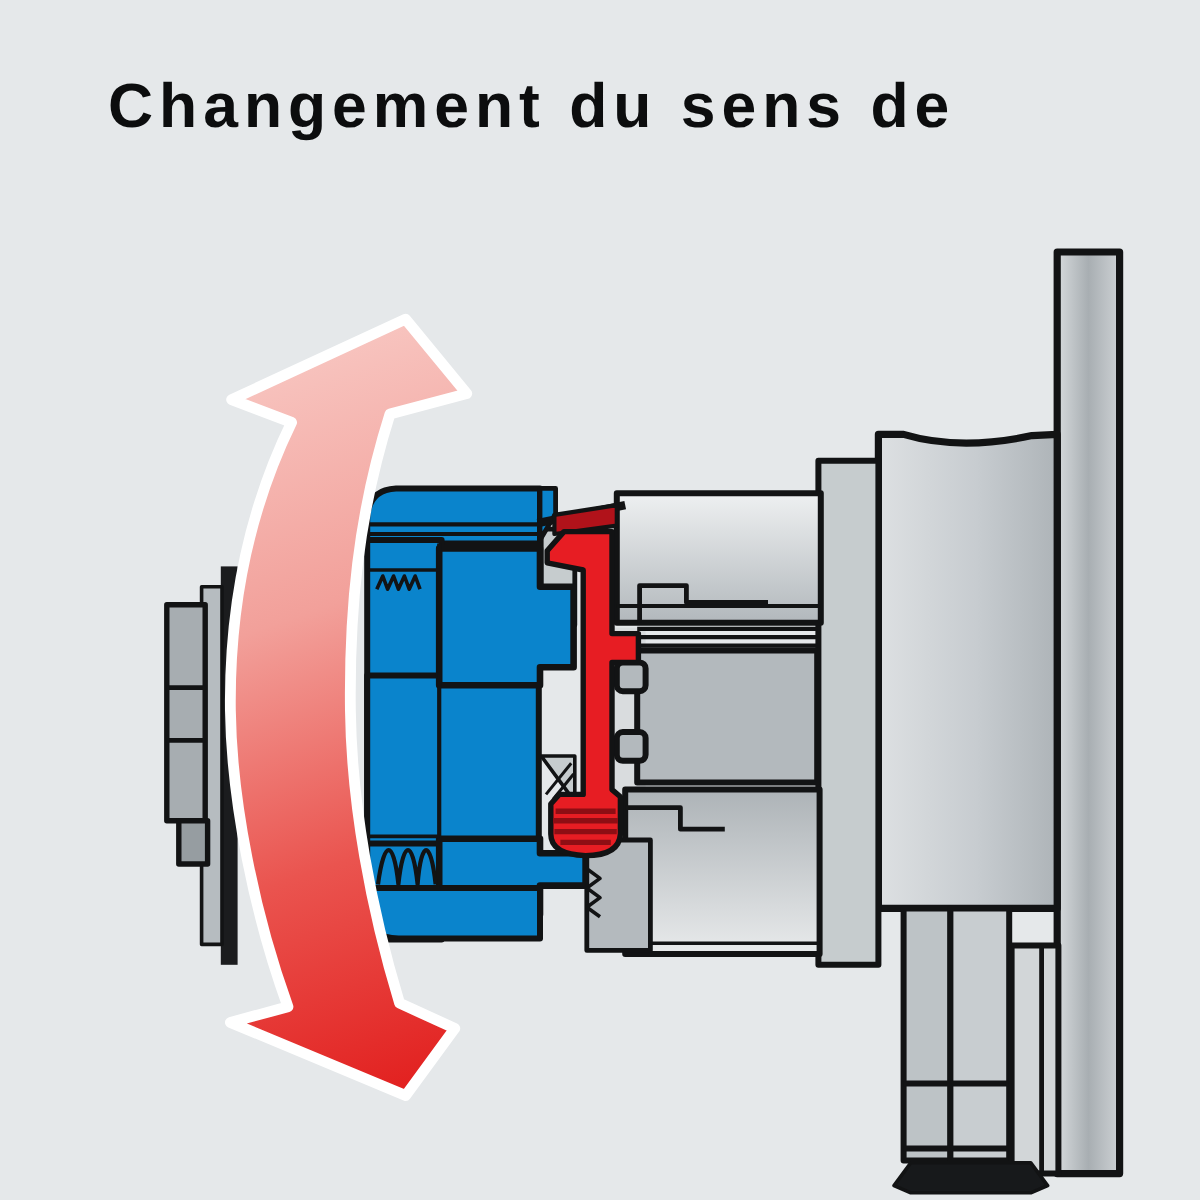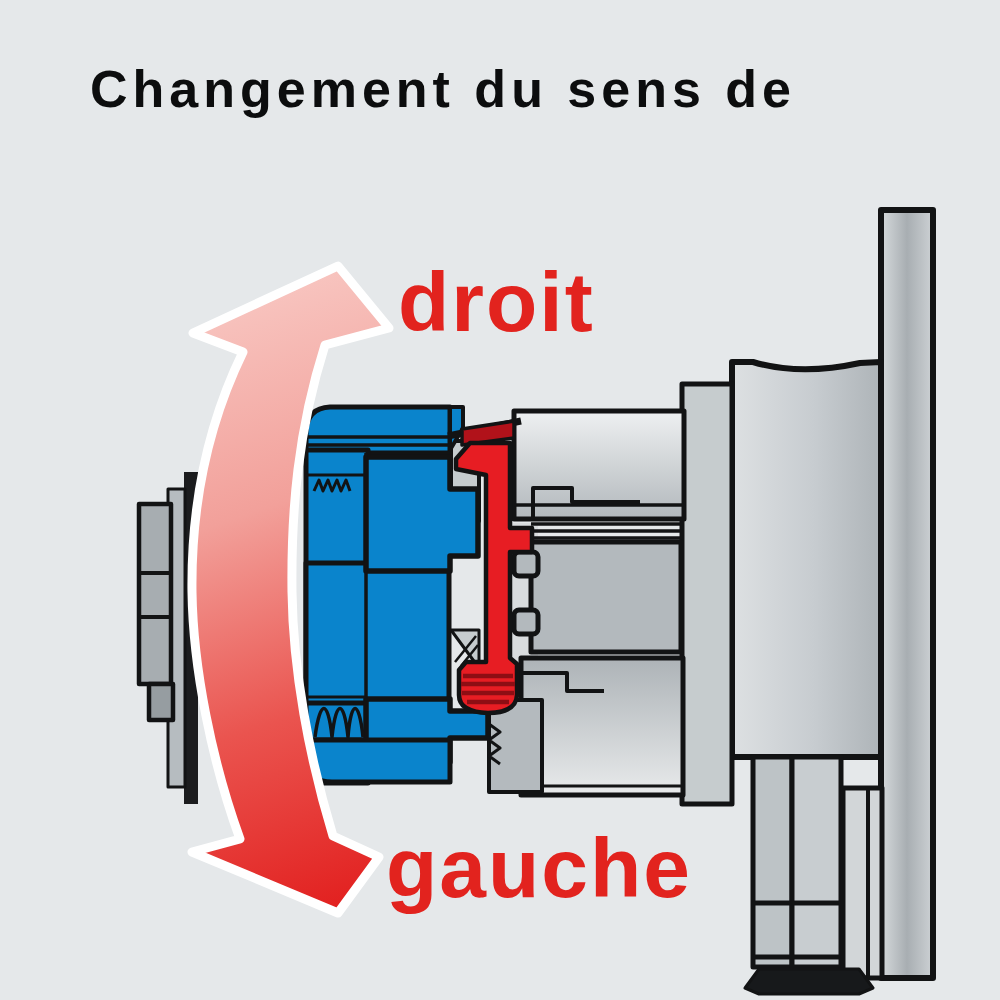--- a/index.html
+++ b/index.html
@@ -159,15 +159,13 @@
              C298 430 291 510 292 592
              C293 670 309 757 333 836
              L379 857 L338 913 L192 852 L240 839
              C212 762 193 668 192 592
              C191 512 205 430 243 352
              L193 333 Z" fill="url(#gradArrow)" stroke="#ffffff" stroke-width="9" stroke-linejoin="round"></path>
   </svg>
 
   <div class="title"><span>Changement du sens de</span><br></div>
 
-  <div id="label-droit" class="dir-label">droit</div>
-  <div id="label-gauche" class="dir-label">gauche</div>
 </div>
 
 </body></html>

